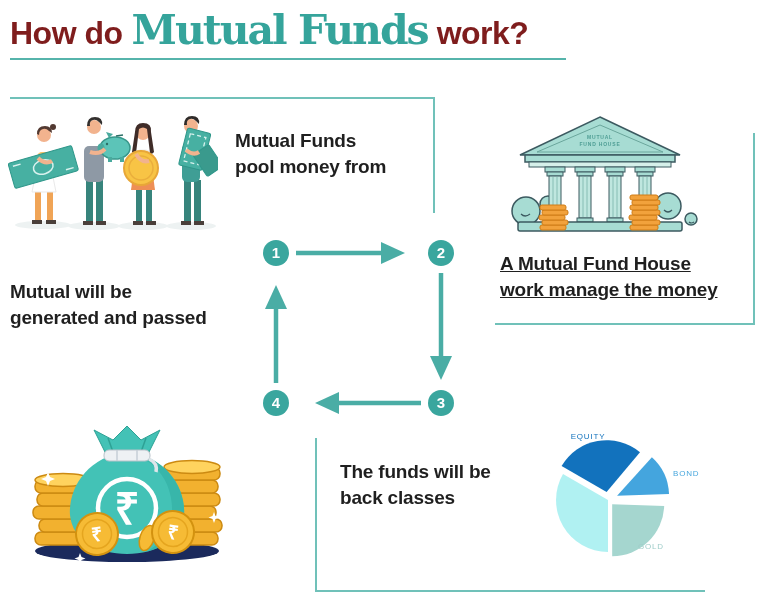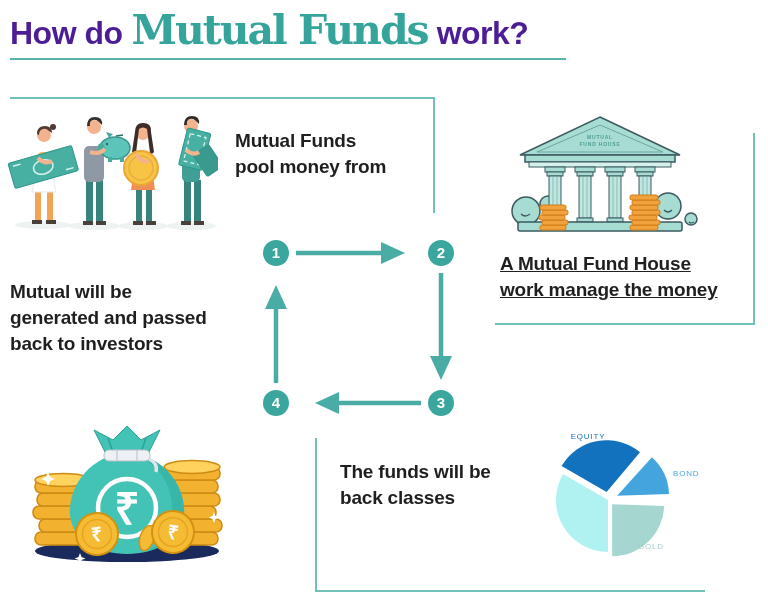--- a/index.html
+++ b/index.html
@@ -5,21 +5,21 @@
   * { margin:0; padding:0; box-sizing:border-box; }
   body { background:#fff; }
   #canvas{
     position:relative; width:768px; height:603px; background:#ffffff;
     overflow:hidden; font-family:"Liberation Sans", sans-serif;
   }
   .abs{ position:absolute; }
 
   
   .title-row{ left:10px; top:6px; display:flex; align-items:baseline; gap:9px; }
-  .title-plain{ font-size:32px; font-weight:700; color:#4c1d95; letter-spacing:-0.5px; }
+  .title-plain{ font-size:32px; font-weight:700; color:#7f1d1d; letter-spacing:-0.5px; }
   .title-emph{ font-family:"DejaVu Serif", serif; font-size:41px; font-weight:700;
                color:#35a49b; letter-spacing:-2px; }
   .title-underline{ left:10px; top:58px; width:556px; height:2px; background:#56b4ab; }
 
   
   .pbox{ border:0 solid #70c1b9; }
   .box1{ left:10px;  top:97px;  width:425px; height:116px; border-top-width:2px; border-right-width:2px; }
   .box2{ left:495px; top:133px; width:260px; height:192px; border-right-width:2px; border-bottom-width:2px; }
   .box3{ left:315px; top:438px; width:390px; height:154px; border-left-width:2px; border-bottom-width:2px; }
 
@@ -191,21 +191,20 @@
   </svg>
 
   <div class="abs step-text t2">
     <span>A Mutual Fund House</span>
     <span>work manage the money</span>
   </div>
 
   <div class="abs step-text t3">
     <span>Mutual will be</span>
     <span>generated and passed</span>
-    <span>back to investors</span>
   </div>
 
   <div class="abs step-text t4">
     <span>The funds will be</span>
     <span>back classes</span>
   </div>
 
   <svg class="abs" style="left:255px; top:230px;" width="210" height="195" viewBox="0 0 210 195">
     <g stroke="#4aada5" stroke-width="4.5" fill="#4aada5">
       <g>

